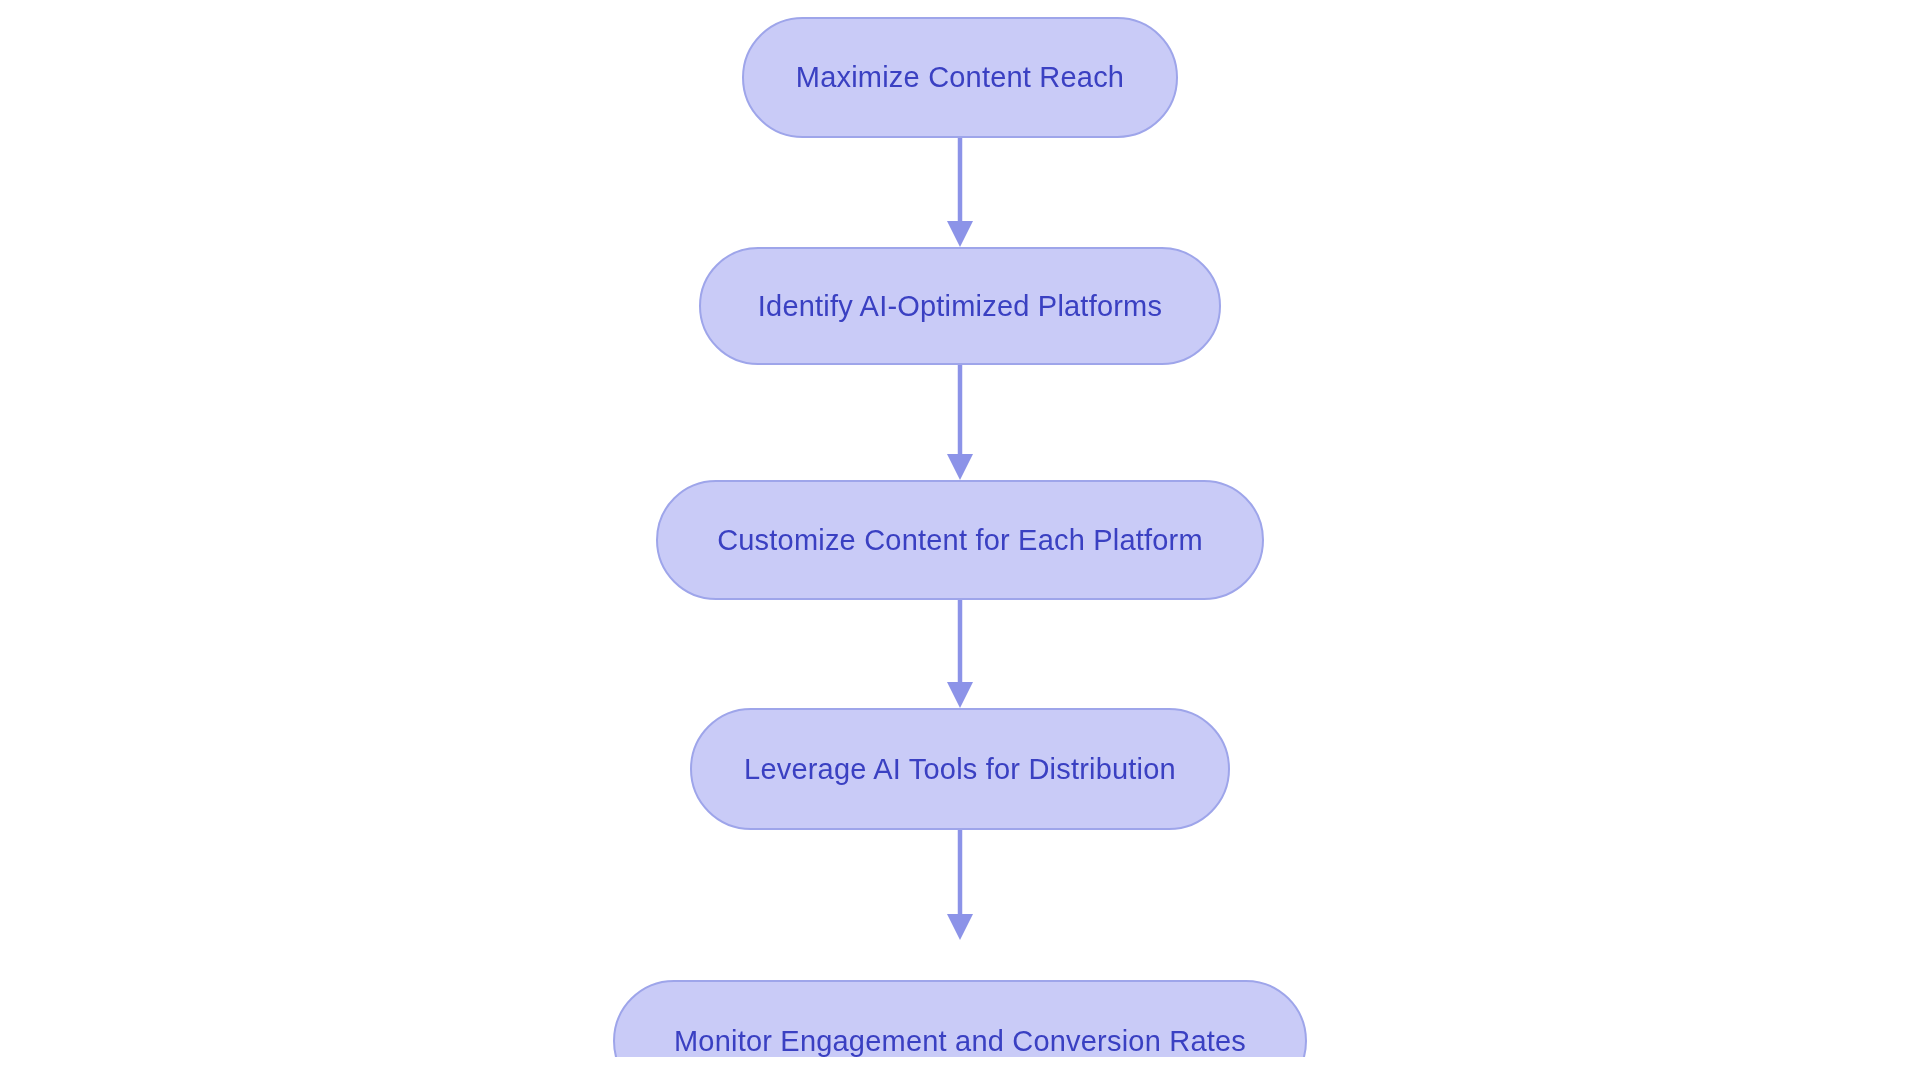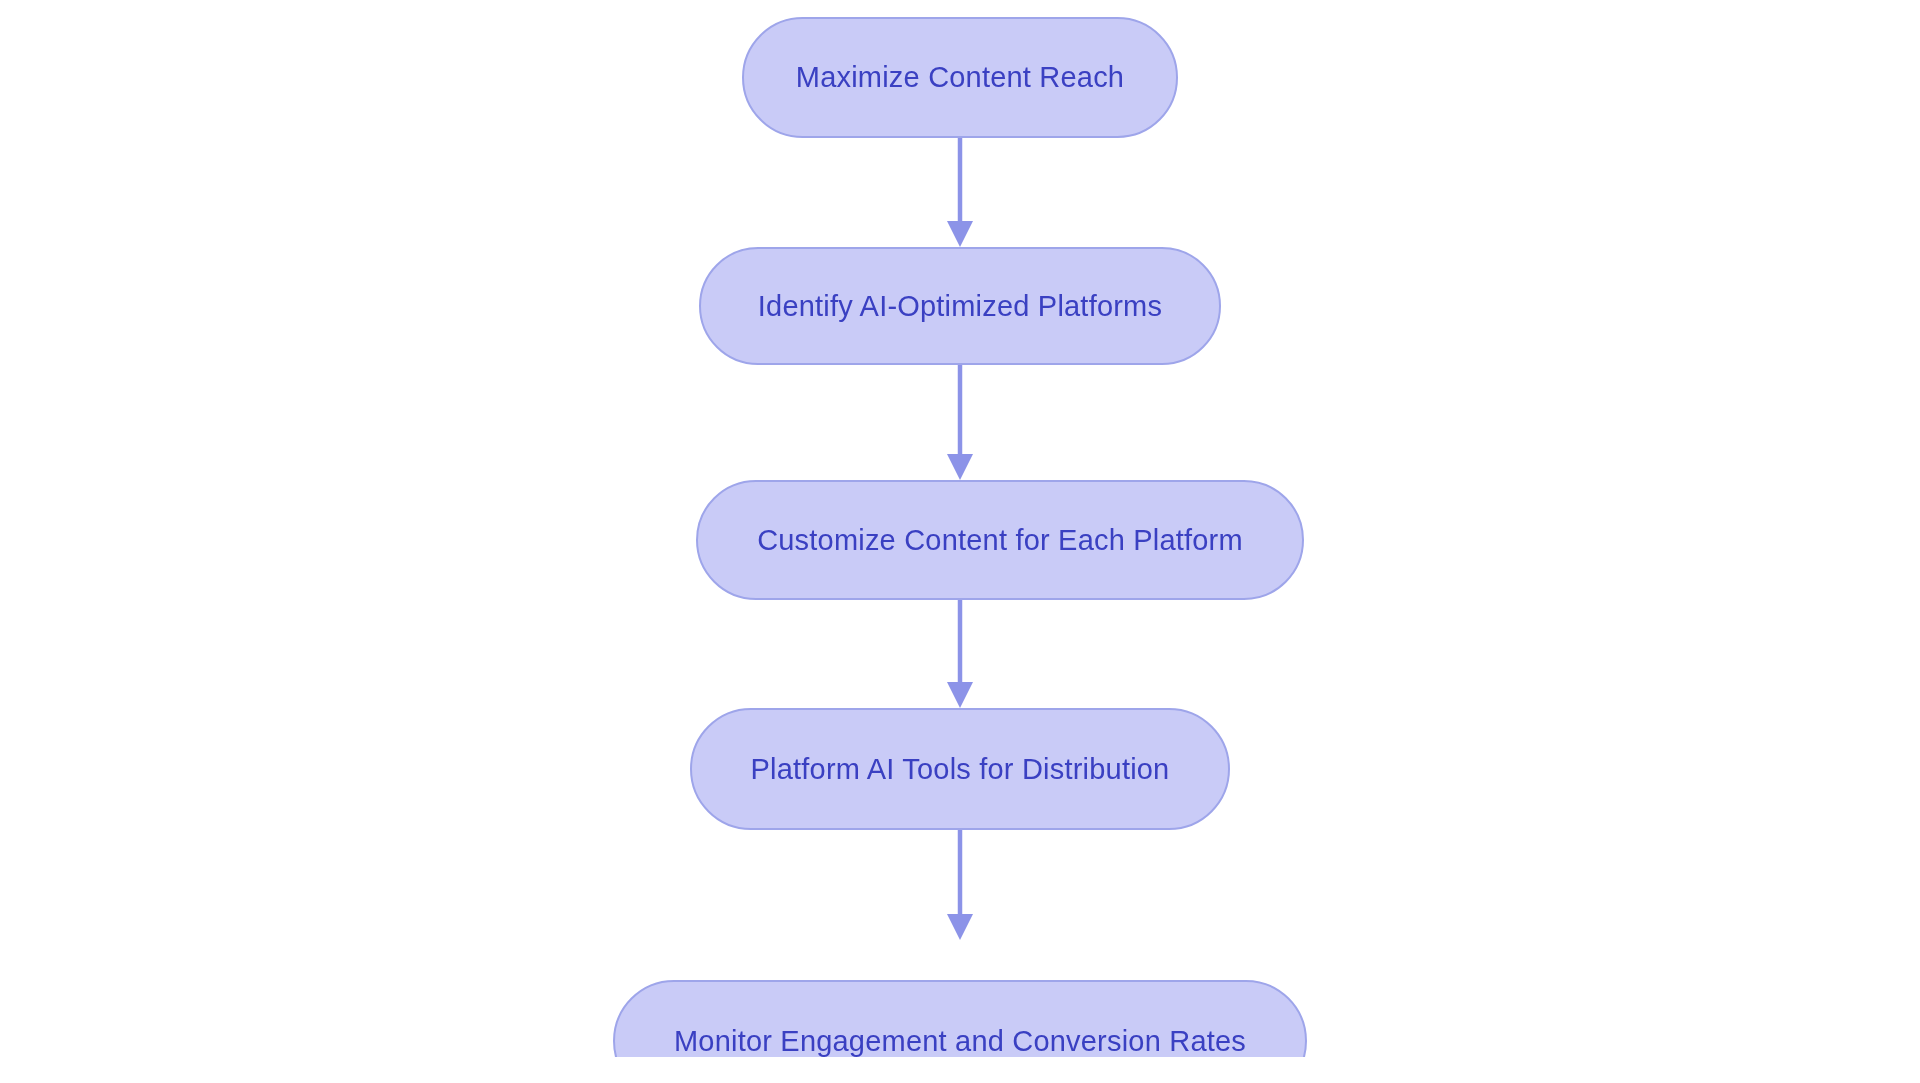--- a/index.html
+++ b/index.html
@@ -24,21 +24,21 @@
     color: var(--text-color, #3a40c2);
     font-size: 29px;
     letter-spacing: 0.2px;
     display: flex;
     align-items: center;
     justify-content: center;
     text-align: center;
   }
   .n1 { left: 742px; top: 17px;  width: 436px; height: 121px; }
   .n2 { left: 699px; top: 247px; width: 522px; height: 118px; align-items: center; }
-  .n3 { left: 696px; top: 480px; width: 608px; height: 120px; }
+  .n3 { left: 656px; top: 480px; width: 608px; height: 120px; }
   .n4 { left: 690px; top: 708px; width: 540px; height: 122px; }
   .n5 { left: 613px; top: 964px; width: 694px; height: 122px; margin-top: 16px; }
   .arrow {
     position: absolute;
     left: 945px;
     width: 30px;
     color: var(--arrow-color, #8c93e8);
   }
   .a1 { top: 138px; height: 109px; }
   .a2 { top: 365px; height: 115px; }
@@ -78,21 +78,21 @@
   </div>
 
   <div class="arrow a3">
     <svg viewBox="0 0 30 108" preserveAspectRatio="none">
       <line x1="15" y1="0" x2="15" y2="83" stroke="currentColor" stroke-width="4.5"></line>
       <polygon points="2,82 28,82 15,108" fill="currentColor"></polygon>
     </svg>
   </div>
 
   <div class="node n4">
-    <span>Platform AI Tools for Distribution</span>
+    <span>Leverage AI Tools for Distribution</span>
   </div>
 
   <div class="arrow a4">
     <svg viewBox="0 0 30 110" preserveAspectRatio="none">
       <line x1="15" y1="0" x2="15" y2="85" stroke="currentColor" stroke-width="4.5"></line>
       <polygon points="2,84 28,84 15,110" fill="currentColor"></polygon>
     </svg>
   </div>
 
   <div class="node n5">

